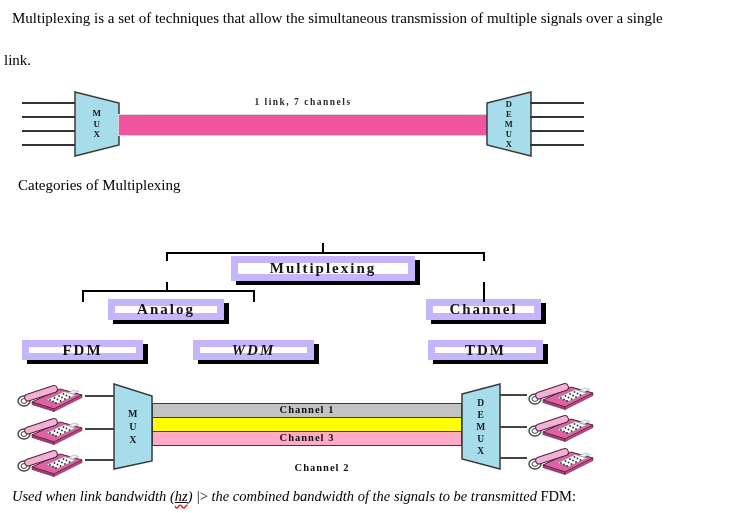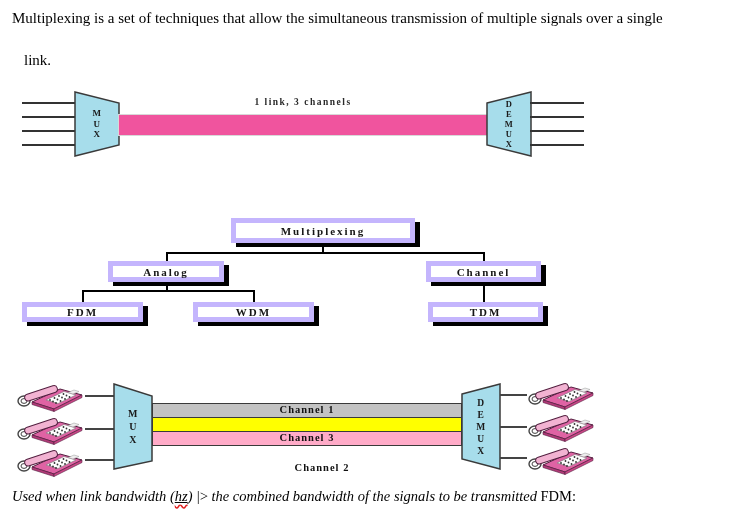--- a/index.html
+++ b/index.html
@@ -21,24 +21,24 @@
   .muxdemux1{font-size:9px;line-height:10.5px;letter-spacing:0.5px;}
   .mux2{font-size:10px;line-height:13px;letter-spacing:0.5px;}
   .demux2{font-size:9.5px;line-height:12px;letter-spacing:0.5px;}
   .linkband{position:absolute;border:1px solid #d8d8d8;box-sizing:border-box;}
   .linklabel{
     position:absolute;text-align:center;font-size:9.5px;font-weight:bold;
     letter-spacing:1.5px;color:#2a2a2a;white-space:nowrap;
   }
   
   .treebox{
-    position:absolute;background:#fff;border:5px solid #c4b5fd;
+    position:absolute;background:#fff;border:7px solid #c4b5fd;
     box-shadow:5px 4px 0 #000;box-sizing:border-box;
     display:flex;align-items:center;justify-content:center;
-    font-size:11px;font-weight:bold;letter-spacing:2px;color:#151515;
+    font-size:15px;font-weight:bold;letter-spacing:2px;color:#151515;margin-top:38px;
   }
   .conn{position:absolute;background:#000;}
   .connH{height:1.5px;}
   .connV{width:1.5px;}
   
   .chan{position:absolute;border:1px solid #3a3a3a;box-sizing:border-box;}
   .chanlabel{
     position:absolute;text-align:center;font-weight:bold;font-size:10.5px;
     letter-spacing:1px;color:#111;white-space:nowrap;
   }
@@ -80,53 +80,54 @@
       <g transform="rotate(-18 26 12)">
         <rect x="8" y="8.5" width="34" height="7" rx="3.5" fill="#f2b3d2" stroke="#532040" stroke-width="1"></rect>
       </g>
     </symbol>
   </defs>
 </svg>
 
 <div id="page">
 
   <div class="abs para" style="left:12px;top:10px;">Multiplexing is a set of techniques that allow the simultaneous transmission of multiple signals over a single</div>
-  <div class="abs para" style="left:24px;top:52px;">link.</div>
+  <div class="abs para" style="left:4px;top:52px;">link.</div>
 
   <div class="abs" style="left:0;top:0;width:756px;height:0;">
     <div class="wireline" style="left:22px;top:102px;width:54px;"></div>
     <div class="wireline" style="left:22px;top:116px;width:54px;"></div>
     <div class="wireline" style="left:22px;top:130px;width:54px;"></div>
     <div class="wireline" style="left:22px;top:144px;width:54px;"></div>
 
     <svg class="trap" style="left:75px;top:92px;" width="44" height="64">
       <polygon points="0,0 44,11 44,53 0,64" stroke="#3a3a3a" stroke-width="1.5" fill="#a7ddeb"></polygon>
     </svg>
     <div class="trap-label muxdemux1" style="left:75px;top:92px;width:44px;height:64px;">M
 U
 X</div>
 
     <div class="linkband" style="left: 118px; top: 114px; width: 370px; height: 22px; background-color: rgb(240, 84, 158);"></div>
-    <div class="linklabel" style="left:118px;top:97px;width:370px;">1 link, 3 channels</div>
+    <div class="linklabel" style="left:118px;top:97px;width:370px;">1 link, 7 channels</div>
 
     <svg class="trap" style="left:487px;top:92px;" width="44" height="64">
       <polygon points="0,11 44,0 44,64 0,53" stroke="#3a3a3a" stroke-width="1.5" fill="#a7ddeb"></polygon>
     </svg>
     <div class="trap-label muxdemux1" style="left:487px;top:92px;width:44px;height:64px;font-size:8.5px;line-height:10px;">D
 E
 M
 U
 X</div>
 
     <div class="wireline" style="left:530px;top:102px;width:54px;"></div>
     <div class="wireline" style="left:530px;top:116px;width:54px;"></div>
     <div class="wireline" style="left:530px;top:130px;width:54px;"></div>
     <div class="wireline" style="left:530px;top:144px;width:54px;"></div>
   </div>
 
+  <div class="abs heading" style="left:18px;top:177px;">Categories of Multiplexing</div>
 
   <div class="abs" style="left:0;top:0;width:756px;height:0;">
     <div class="treebox" style="left:231px;top:218px;width:184px;height:25px;">
       <span>Multiplexing</span>
     </div>
 
     <div class="conn connV" style="left:322px;top:243px;height:10px;"></div>
     <div class="conn connH" style="left:166px;top:252px;width:318px;"></div>
     <div class="conn connV" style="left:166px;top:252px;height:9px;"></div>
     <div class="conn connV" style="left:483px;top:252px;height:9px;"></div>
@@ -140,21 +141,21 @@
 
     <div class="conn connV" style="left:166px;top:282px;height:9px;"></div>
     <div class="conn connH" style="left:82px;top:290px;width:172px;"></div>
     <div class="conn connV" style="left:82px;top:290px;height:12px;"></div>
     <div class="conn connV" style="left:253px;top:290px;height:12px;"></div>
     <div class="conn connV" style="left:483px;top:282px;height:20px;"></div>
 
     <div class="treebox" style="left:22px;top:302px;width:121px;height:20px;">
       <span>FDM</span>
     </div>
-    <div class="treebox" style="left:193px;top:302px;width:121px;height:20px;">
+    <div class="treebox" style="left:193px;top:302px;width:121px;height:20px;font-style:italic;">
       <span>WDM</span>
     </div>
     <div class="treebox" style="left:428px;top:302px;width:115px;height:20px;">
       <span>TDM</span>
     </div>
   </div>
 
 
   <div class="abs" style="left:0;top:0;width:756px;height:0;">
 

